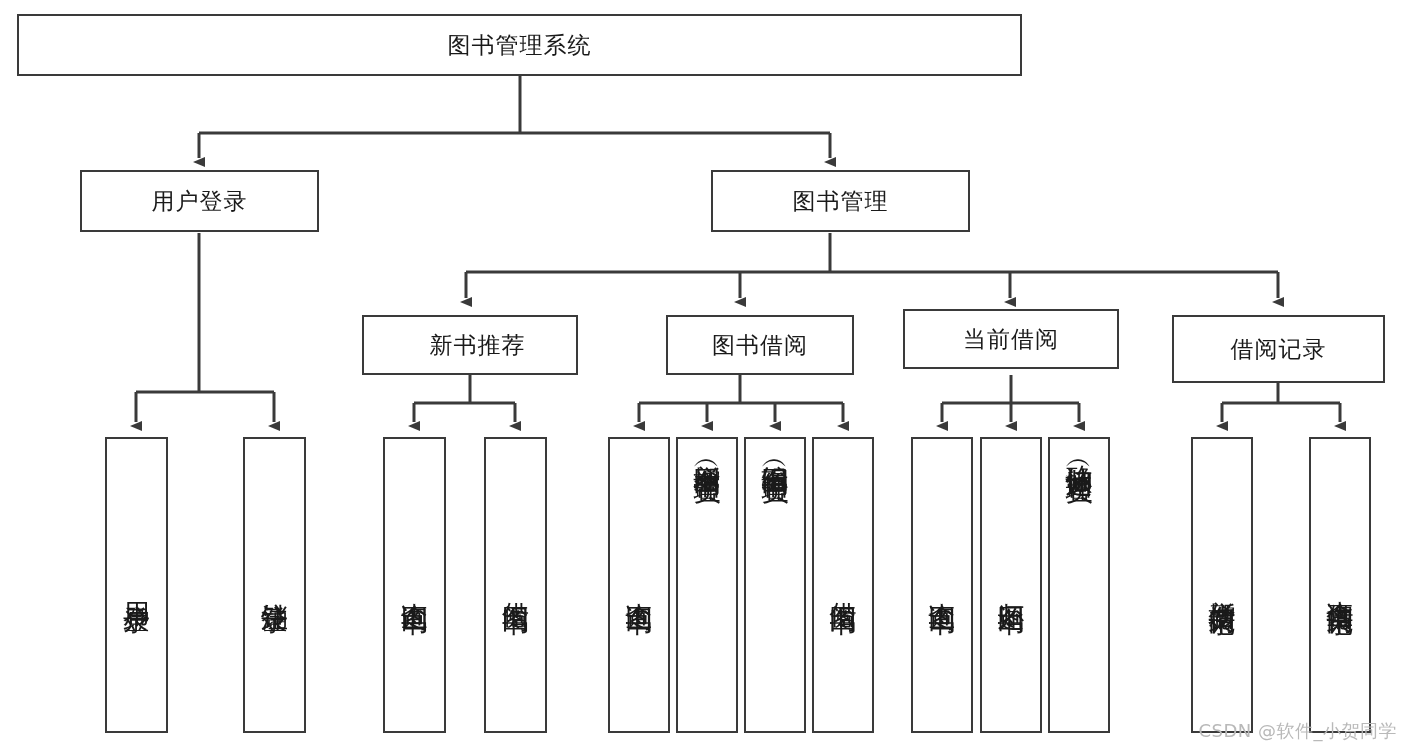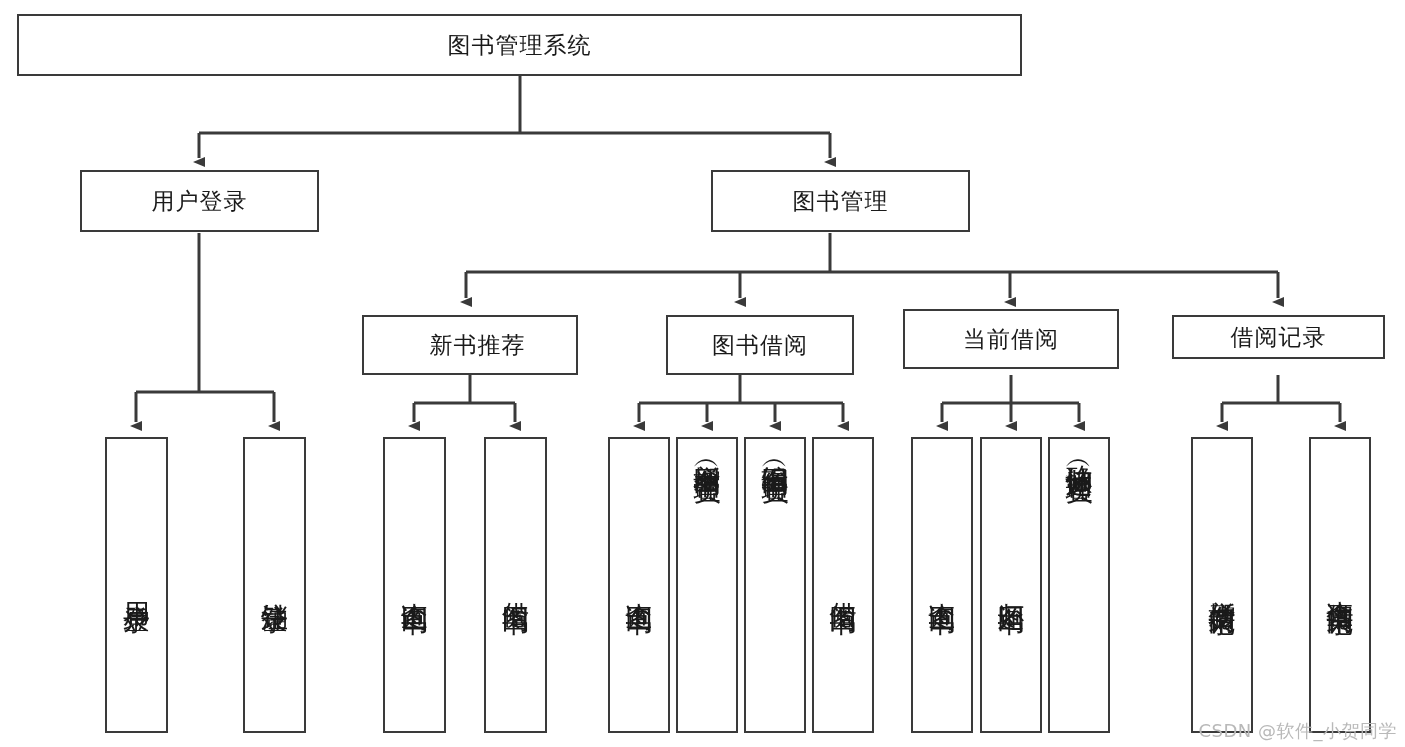--- a/index.html
+++ b/index.html
@@ -158,21 +158,21 @@
   </div>
 
   <div class="node horiz" style="left:632px; top:315px; width:188px; height:60px;margin-left:34px;">
     <span class="label">图书借阅</span>
   </div>
 
   <div class="node horiz" style="left:903px; top:309px; width:216px; height:60px;">
     <span class="label">当前借阅</span>
   </div>
 
-  <div class="node horiz" style="left:1172px; top:315px; width:213px; height:44px;">
+  <div class="node horiz" style="left:1172px; top:315px; width:213px; height:68px;">
     <span class="label">借阅记录</span>
   </div>
 
   <div class="node vert centered" style="left:105px; top:437px; width:63px; height:296px;">
     <span class="label">用户登录</span>
   </div>
 
   <div class="node vert centered" style="left:243px; top:437px; width:63px; height:296px;">
     <span class="label">注销登录</span>
   </div>

